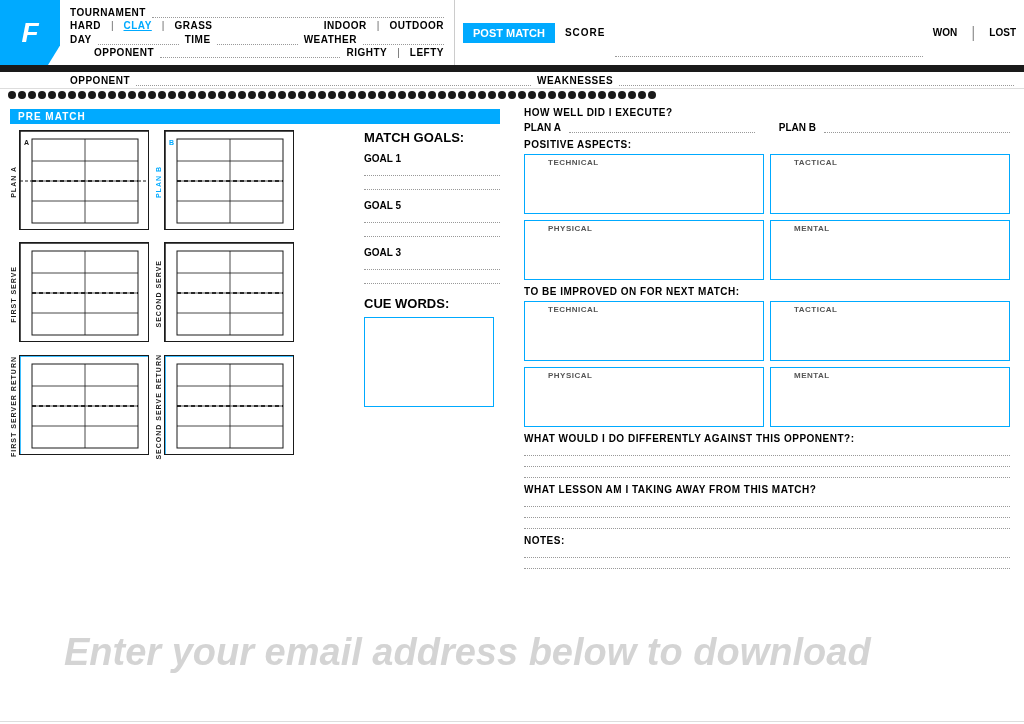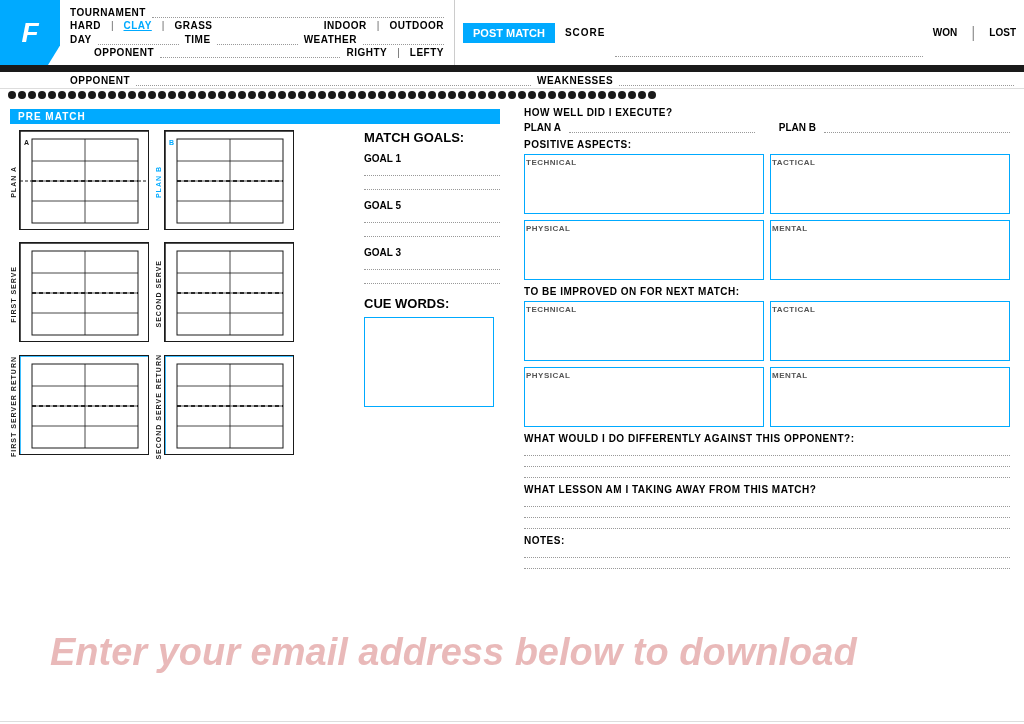--- a/index.html
+++ b/index.html
@@ -273,21 +273,21 @@
     }
 
     .boxes-grid {
       display: grid;
       grid-template-columns: 1fr 1fr;
       gap: 6px;
     }
 
     .aspect-box {
       border: 1.5px solid #00aaff;
-      padding: 3px 1px;
+      padding: 3px 23px;
       min-height: 60px;
       position: relative;
     }
 
     .aspect-box-label {
       font-size: 8px;
       letter-spacing: 0.5px;
       color: #555;
       font-weight: bold;
     }
@@ -301,23 +301,23 @@
     .question-line {
       display: flex;
       flex-direction: column;
       gap: 3px;
       margin-top: 2px;
     }
 
     .watermark {
       position: absolute;
       bottom: 50px;
-      left: 50px;
+      left: 64px;
       font-size: 38px;
-      color: #b91c1c;
+      color: #737373;
       opacity: 0.3;
       font-style: italic;
       font-weight: bold;
       pointer-events: none;
       white-space: nowrap;
       margin-top: 32px;
     }
 
     .header-fields-row1 {
       display: flex;

